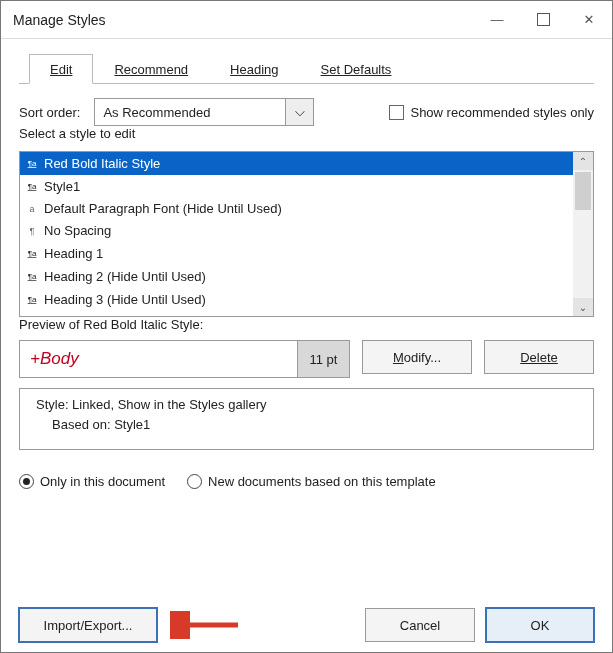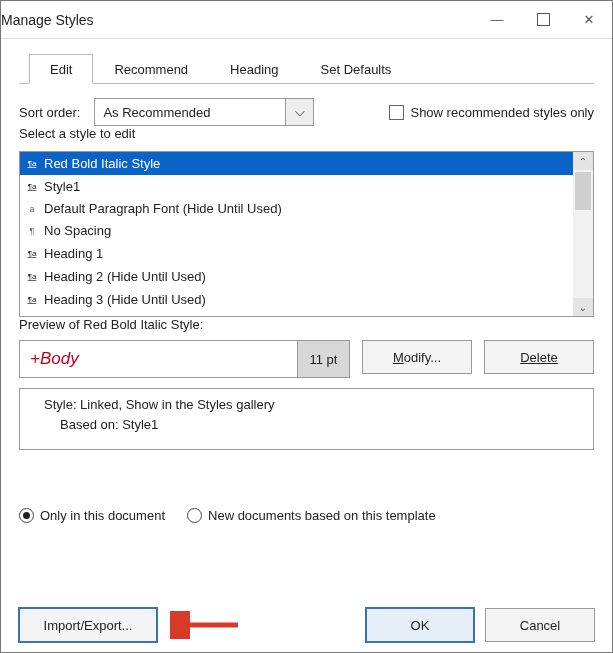--- a/index.html
+++ b/index.html
@@ -1,24 +1,24 @@
 <!DOCTYPE html>
 <html><head>
 <meta charset="utf-8">
 <style>
 *{box-sizing:border-box;margin:0;padding:0;font-family:"Segoe UI",Tahoma,sans-serif;font-size:13px;color:#222}
 body{background:#fff;width:613px;height:653px;overflow:hidden;border:1px solid #777}
-.titlebar{height:38px;display:flex;align-items:center;padding:0 0 0 0;border-bottom:1px solid #ddd}
+.titlebar{height:38px;display:flex;align-items:center;padding:0 0 0 12px;border-bottom:1px solid #ddd}
 .titlebar .title{flex:1;font-size:14px}
 .titlebar .winbtn{width:46px;height:38px;display:flex;align-items:center;justify-content:center;color:#555}
 .content{padding:14px 18px 10px 18px}
 .tabs{display:flex;border-bottom:1px solid #bbb;padding-left:10px}
 .tab{padding:7px 20px 6px 20px;border:1px solid transparent;position:relative;top:1px;cursor:default}
 .tab.active{border:1px solid #bbb;border-bottom:1px solid #fff;background:#fff}
-.tab .ul{}
+.tab .ul{text-decoration:underline}
 .row{display:flex;align-items:center;margin-top:14px;gap:14px}
 .combo{display:flex;align-items:center;border:1px solid #999;height:28px;width:220px;background:#fff}
 .combo span{flex:1;padding:0 8px}
 .combo .arrow{width:28px;height:26px;border-left:1px solid #999;display:flex;align-items:center;justify-content:center;background:#eee}
 .chk{width:15px;height:15px;border:1px solid #666;margin-right:6px;display:inline-block;vertical-align:middle}
 .radio{width:15px;height:15px;border:1px solid #444;border-radius:50%;margin-right:6px;display:inline-flex;align-items:center;justify-content:center;vertical-align:middle}
 .radio.sel::after{content:"";width:7px;height:7px;background:#222;border-radius:50%;display:block}
 .listbox{margin-top:10px;border:1px solid #999;height:166px;display:flex}
 .listitems{flex:1;overflow:hidden}
 .li{padding:2px 6px;display:flex;align-items:center;gap:6px;line-height:18px}
@@ -30,21 +30,21 @@
 .scrollbar{width:20px;background:#f1f1f1;display:flex;flex-direction:column;align-items:center}
 .scrollbar .sbarrow{height:18px;width:100%;background:#e4e4e4;display:flex;align-items:center;justify-content:center;font-size:10px;color:#555}
 .scrollbar .thumb{width:16px;height:38px;background:#cfcfcf;margin-top:2px}
 .scrollbar .track{flex:1}
 .lbl{}
 .prevrow{display:flex;gap:12px;margin-top:8px;align-items:stretch}
 .previewbox{flex:1;border:1px solid #999;height:38px;display:flex;align-items:center}
 .previewtxt{flex:1;padding:0 10px;font-weight:normal;font-style:italic;color:#c00020;font-size:17px}
 .ptbox{width:52px;height:36px;border-left:1px solid #999;background:#d8d8d8;display:flex;align-items:center;justify-content:center}
 .btn{border:1px solid #999;height:34px;min-width:110px;padding:16px 14px;background:#f4f4f4;display:flex;align-items:center;justify-content:center}
-.descbox{margin-top:10px;border:1px solid #999;height:62px;padding:6px 24px;line-height:20px}
+.descbox{margin-top:10px;border:1px solid #999;height:62px;padding:6px 16px;line-height:20px}
 .footer{position:absolute;bottom:10px;left:18px;right:18px;display:flex;align-items:center;gap:10px}
 .okbtn{border:2px solid #3a72b5;background:#e6eef8}
 .arrow-annot{position:absolute;left:170px;bottom:14px;pointer-events:none}
 .arrow-annot svg{display:block}
 </style>
 </head>
 <body>
 
 <div class="titlebar">
   <div class="title">Manage Styles</div>
@@ -135,42 +135,42 @@
         <span style="text-decoration:underline">Delete</span>
       </div>
   </div>
 
   <div class="descbox">
     <div>Style: Linked, Show in the Styles gallery</div>
     <div style="padding-left:16px">Based on: Style1</div>
   </div>
 
 
-  <div class="row" style="margin-top:58px;gap:22px">
+  <div class="row" style="margin-top:24px;gap:22px">
     <label style="display:flex;align-items:center">
       <span class="radio sel"></span>
       <span>Only in this document</span>
     </label>
     <label style="display:flex;align-items:flex-start">
       <span class="radio"></span>
       <span>New documents based on this template</span>
     </label>
   </div>
 </div>
 
 <div class="footer">
   <div class="btn" style="min-width:140px;border:2px solid #3a72b5">
       <span>Import/Export...</span>
     </div>
   <div style="flex:1"></div>
+  <div class="btn">
+      <span>Cancel</span>
+    </div>
   <div class="btn okbtn">
       <span>OK</span>
-    </div>
-  <div class="btn">
-      <span>Cancel</span>
     </div>
 </div>
 
 <div class="arrow-annot">
   <svg width="70" height="28">
       <defs>
         <marker id="ah" markerWidth="10" markerHeight="10" refX="2" refY="5" orient="auto">
           <path d="M0,0 L10,5 L0,10 Z" fill="#d83a2a"></path>
         </marker>
       </defs>

